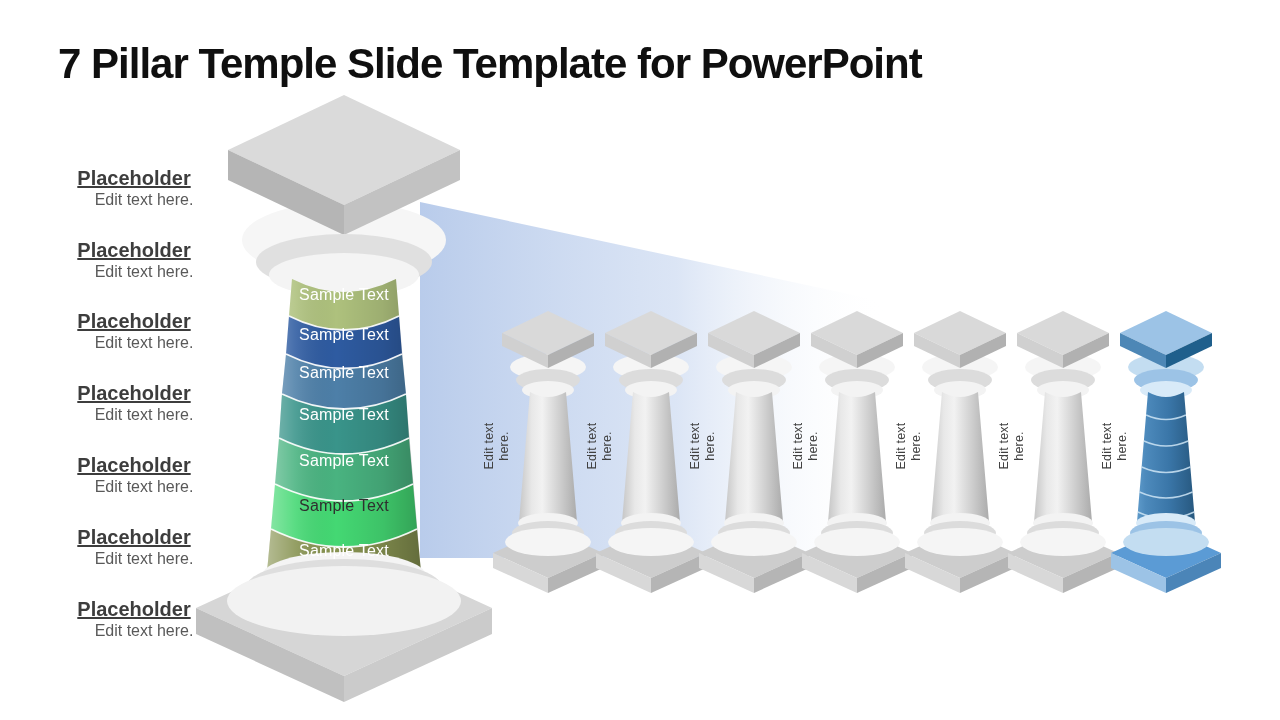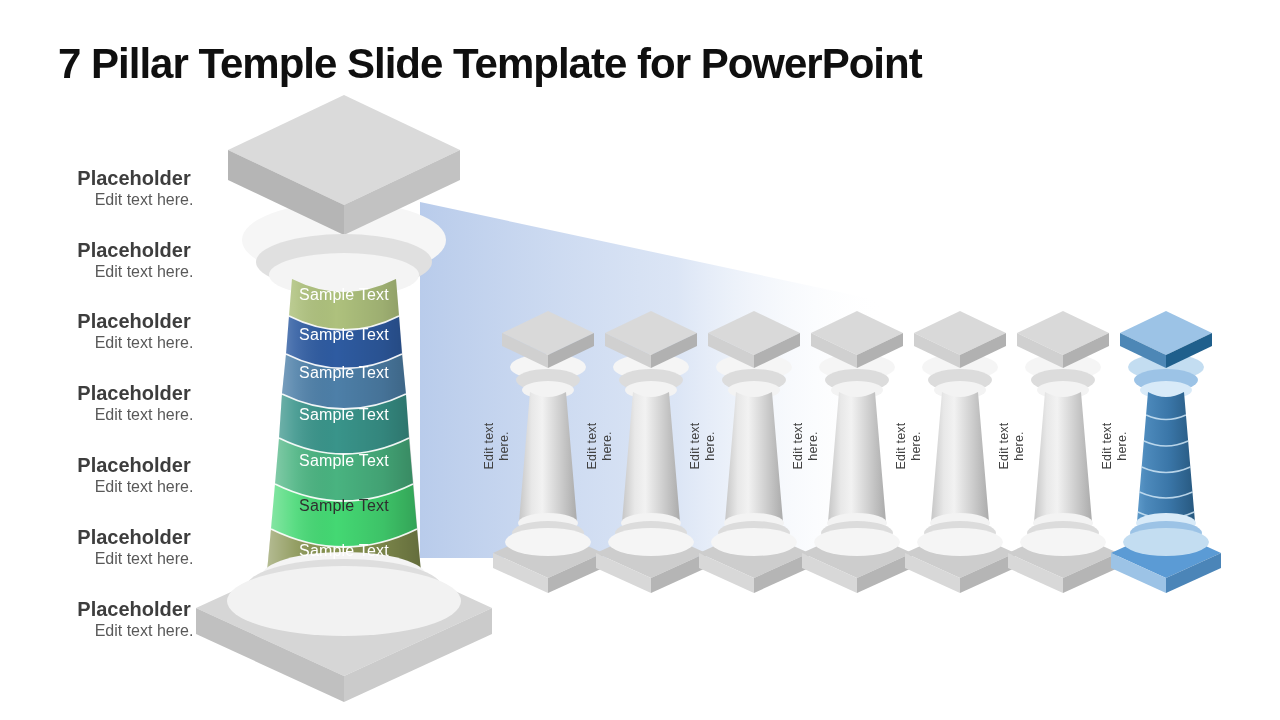--- a/index.html
+++ b/index.html
@@ -2,21 +2,21 @@
 <html><head>
 <meta charset="utf-8">
 <style>
   html,body{margin:0;padding:0;background:#fff;}
   .slide{position:relative;width:1276px;height:720px;background:#ffffff;overflow:hidden;
          font-family:"Liberation Sans",sans-serif;}
   .title{position:absolute;left:58px;top:40px;font-size:42px;font-weight:600;
          letter-spacing:-1px;color:#0f0f0f;white-space:nowrap;}
   .ph-list{position:absolute;left:30px;top:152px;width:208px;}
   .ph-item{height:71.8px;display:flex;flex-direction:column;align-items:center;justify-content:center;}
-  .ph-title{font-size:20px;font-weight:700;color:#3d3d3d;line-height:1.15;}
+  .ph-title{font-size:20px;font-weight:700;color:#3d3d3d;line-height:1.15;text-decoration:underline;}
   .ph-sub{font-size:16px;color:#595959;line-height:1.2;margin-left:20px;}
   svg.diagram{position:absolute;left:0;top:0;}
   svg text{font-family:"Liberation Sans",sans-serif;}
   .seg-label{font-size:16px;letter-spacing:.2px;}
   .vlabel{font-size:12.5px;fill:#404040;letter-spacing:.2px;}
 </style>
 </head>
 <body>
 
 <div class="slide">

